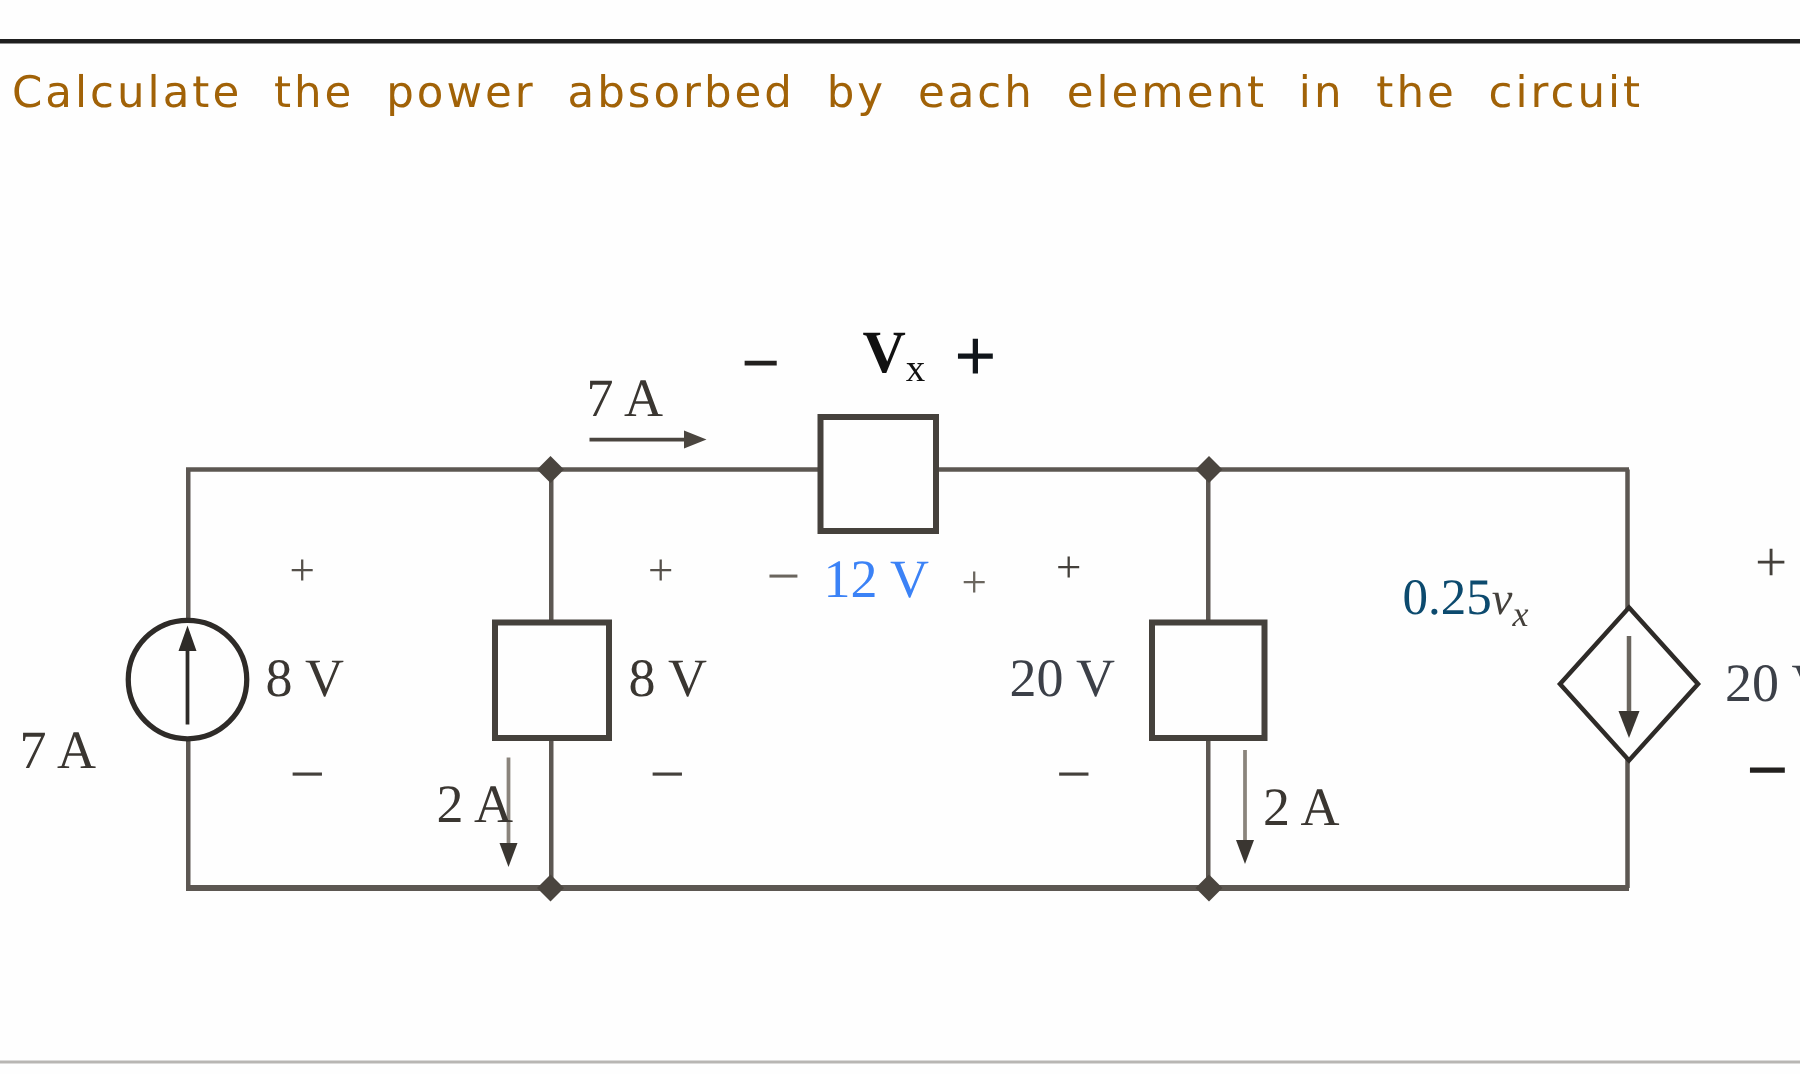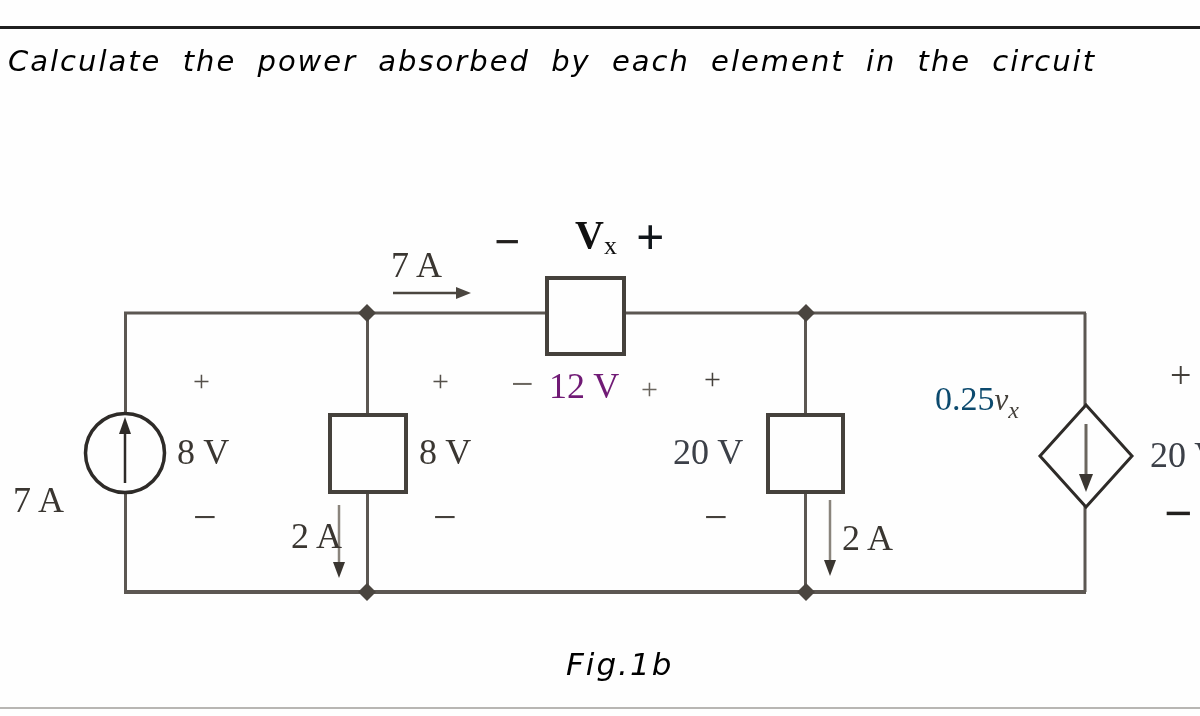--- a/index.html
+++ b/index.html
@@ -1,20 +1,20 @@
 <!DOCTYPE html>
 <html><head>
 <meta charset="utf-8">
 <style>
   html,body{margin:0;padding:0;background:#ffffff;}
   #page{position:relative;width:1200px;height:716px;background:#fefefe;overflow:hidden;
         font-family:"Liberation Serif",serif;color:#3a3631;}
   .hrule{position:absolute;left:0;width:1200px;}
-  .hand{position:absolute;font-family:"DejaVu Sans",sans-serif;font-style:italic;
-        color:#000000;font-size:29px;letter-spacing:2px;word-spacing:10px;white-space:nowrap;}
+  .hand{position:absolute;font-family:"DejaVu Sans",sans-serif;
+        color:#a16207;font-size:29px;letter-spacing:2px;word-spacing:10px;white-space:nowrap;}
   .lbl{position:absolute;white-space:nowrap;color:#3a3631;line-height:1;}
   .serif36{font-size:36px;}
   .sign{font-size:30px;color:#55504a;}
   .minusbig{font-size:42px;color:#44403b;}
   svg{position:absolute;left:0;top:0;}
   .sub{font-size:24px;vertical-align:-8px;}
   .ital{font-style:italic;}
 </style>
 </head>
 <body>
@@ -65,21 +65,21 @@
 
   <div class="lbl serif36" style="left:391px;top:247px;">7 A</div>
 
   <div class="lbl" style="left:494px;top:219px;font-size:46px;font-weight:bold;color:#22201e;">−</div>
   <div class="lbl" style="left:575px;top:215px;">
     <span style="font-size:40px;font-weight:bold;color:#111111;">V</span><span style="font-size:26px;color:#111111;vertical-align:-6px;">x</span>
   </div>
   <div class="lbl" style="left:636px;top:212px;font-size:50px;font-weight:bold;color:#10151a;">+</div>
 
   <div class="lbl" style="left:511px;top:364px;font-size:40px;color:#6a655e;">−</div>
-  <div class="lbl" style="left:549px;top:368px;font-size:36px;color:#701a75;">12 V</div>
+  <div class="lbl" style="left:549px;top:368px;font-size:36px;color:#3b82f6;">12 V</div>
   <div class="lbl sign" style="left:641px;top:374px;color:#6a655e;">+</div>
 
   <div class="lbl serif36" style="left:13px;top:434px;margin-top:48px;">7 A</div>
   <div class="lbl sign" style="left:193px;top:366px;">+</div>
   <div class="lbl serif36" style="left:177px;top:434px;">8 V</div>
   <div class="lbl minusbig" style="left:193px;top:496px;">−</div>
 
   <div class="lbl sign" style="left:432px;top:366px;">+</div>
   <div class="lbl serif36" style="left:419px;top:434px;">8 V</div>
   <div class="lbl minusbig" style="left:433px;top:496px;">−</div>
@@ -91,15 +91,14 @@
   <div class="lbl serif36" style="left:842px;top:520px;">2 A</div>
 
   <div class="lbl" style="left:935px;top:382px;">
     <span style="font-size:34px;color:#0c4a6e;">0.25</span><span class="ital" style="font-size:31px;color:#44403b;">v</span><span class="ital sub" style="color:#44403b;">x</span>
   </div>
 
   <div class="lbl" style="left:1170px;top:356px;font-size:38px;color:#44403b;">+</div>
   <div class="lbl serif36" style="left:1150px;top:437px;color:#3c4048;">20 V</div>
   <div class="lbl" style="left:1164px;top:488px;font-size:50px;font-weight:bold;color:#22201e;">−</div>
 
-  <div class="hand" style="left:566px;top:646px;font-size:31px;">Fig.1b</div>
 
 </div>
 
 </body></html>

